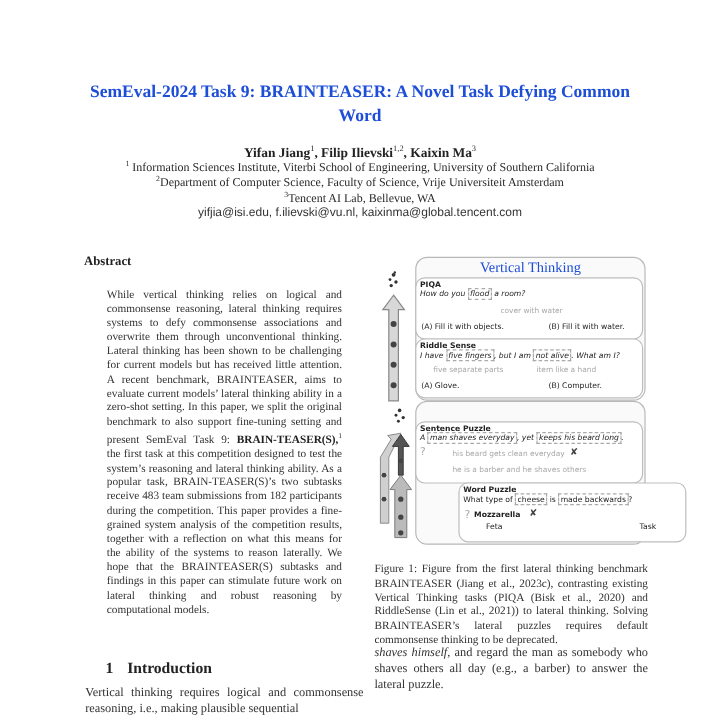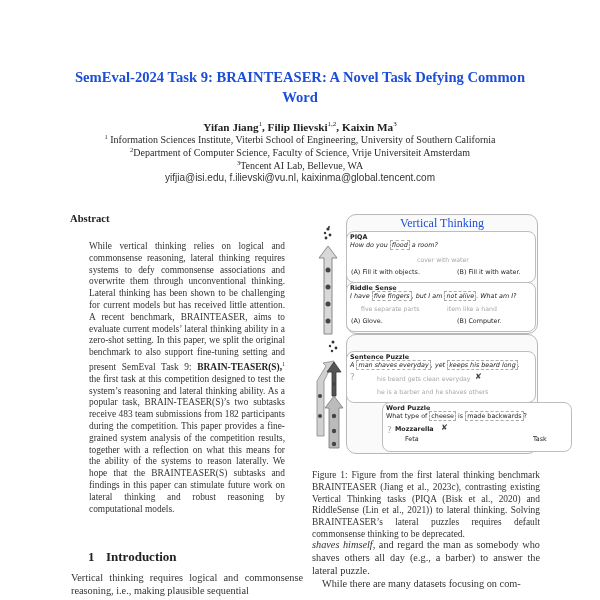--- a/index.html
+++ b/index.html
@@ -185,14 +185,14 @@
       <div class="hint" style="left:58px; top:20px; color:#444; font-size:8px">✘</div>
       <div class="opt" style="left:150px; top:32px">Task</div>
     </div>
   </div>
 </div>
 
 <div class="caption">Figure 1: Figure from the first lateral thinking benchmark BRAINTEASER (Jiang et al., 2023c), contrasting existing Vertical Thinking tasks (PIQA (Bisk et al., 2020) and RiddleSense (Lin et al., 2021)) to lateral thinking. Solving BRAINTEASER’s lateral puzzles requires default commonsense thinking to be deprecated.</div>
 
 <div class="right-body">
   <i>shaves himself</i><span>, and regard the man as somebody who shaves others all day (e.g., a barber) to answer the lateral puzzle.</span><br>
-  <span class="indent"></span><span>While there are many datasets focusing on com-</span>
+  <span class="indent"></span>
 </div>
 
 </body></html>

